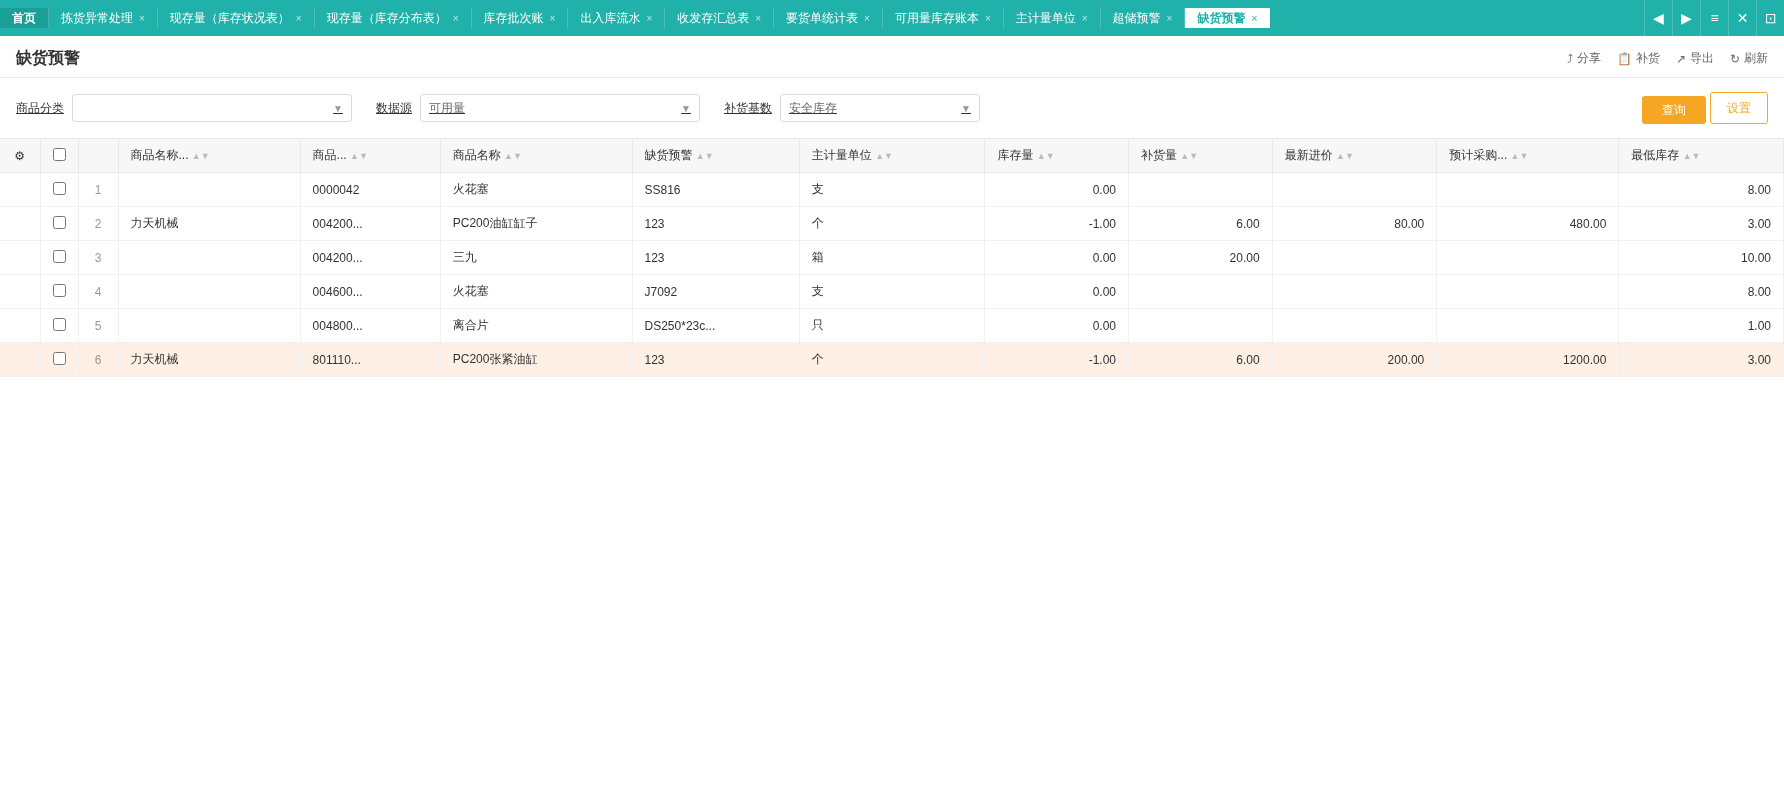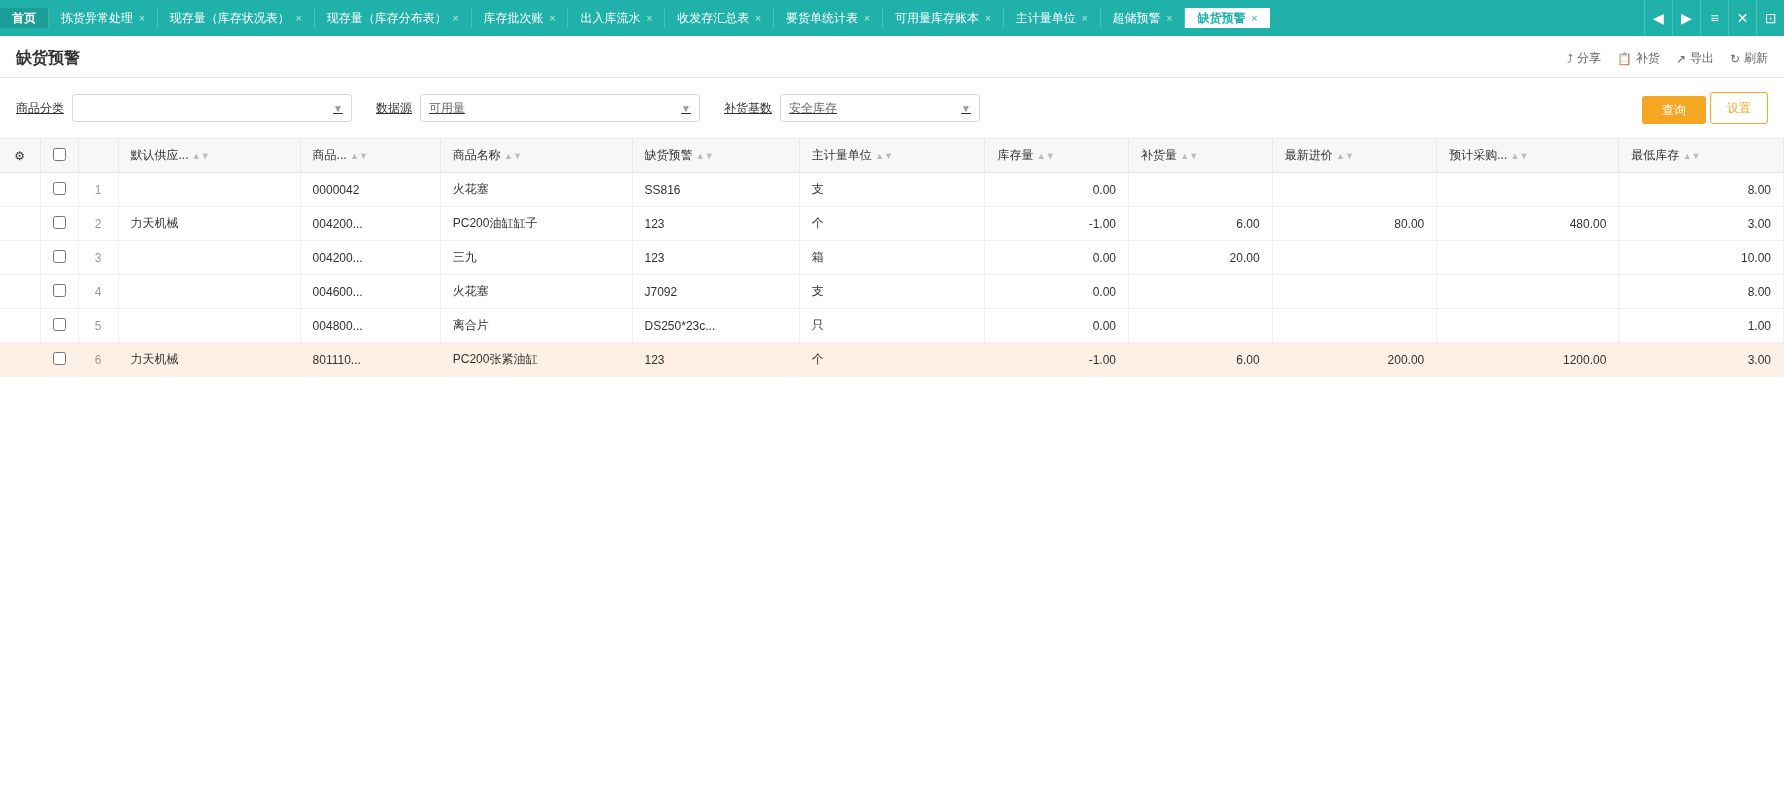--- a/index.html
+++ b/index.html
@@ -345,21 +345,21 @@
       <thead>
         <tr>
           <th class="settings-col">
             <span>⚙</span>
           </th>
           <th class="checkbox-col">
             <input type="checkbox" style="">
           </th>
           <th class="row-num"></th>
           <th>
-            <span>默认供应...</span>
+            <span>商品名称...</span>
             <span style="color:#bbb;font-size:9px;">▲▼</span>
           </th>
           <th>
             <span>商品...</span>
             <span style="color:#bbb;font-size:9px;">▲▼</span>
           </th>
           <th>
             <span>商品名称</span>
             <span style="color:#bbb;font-size:9px;">▲▼</span>
           </th>

